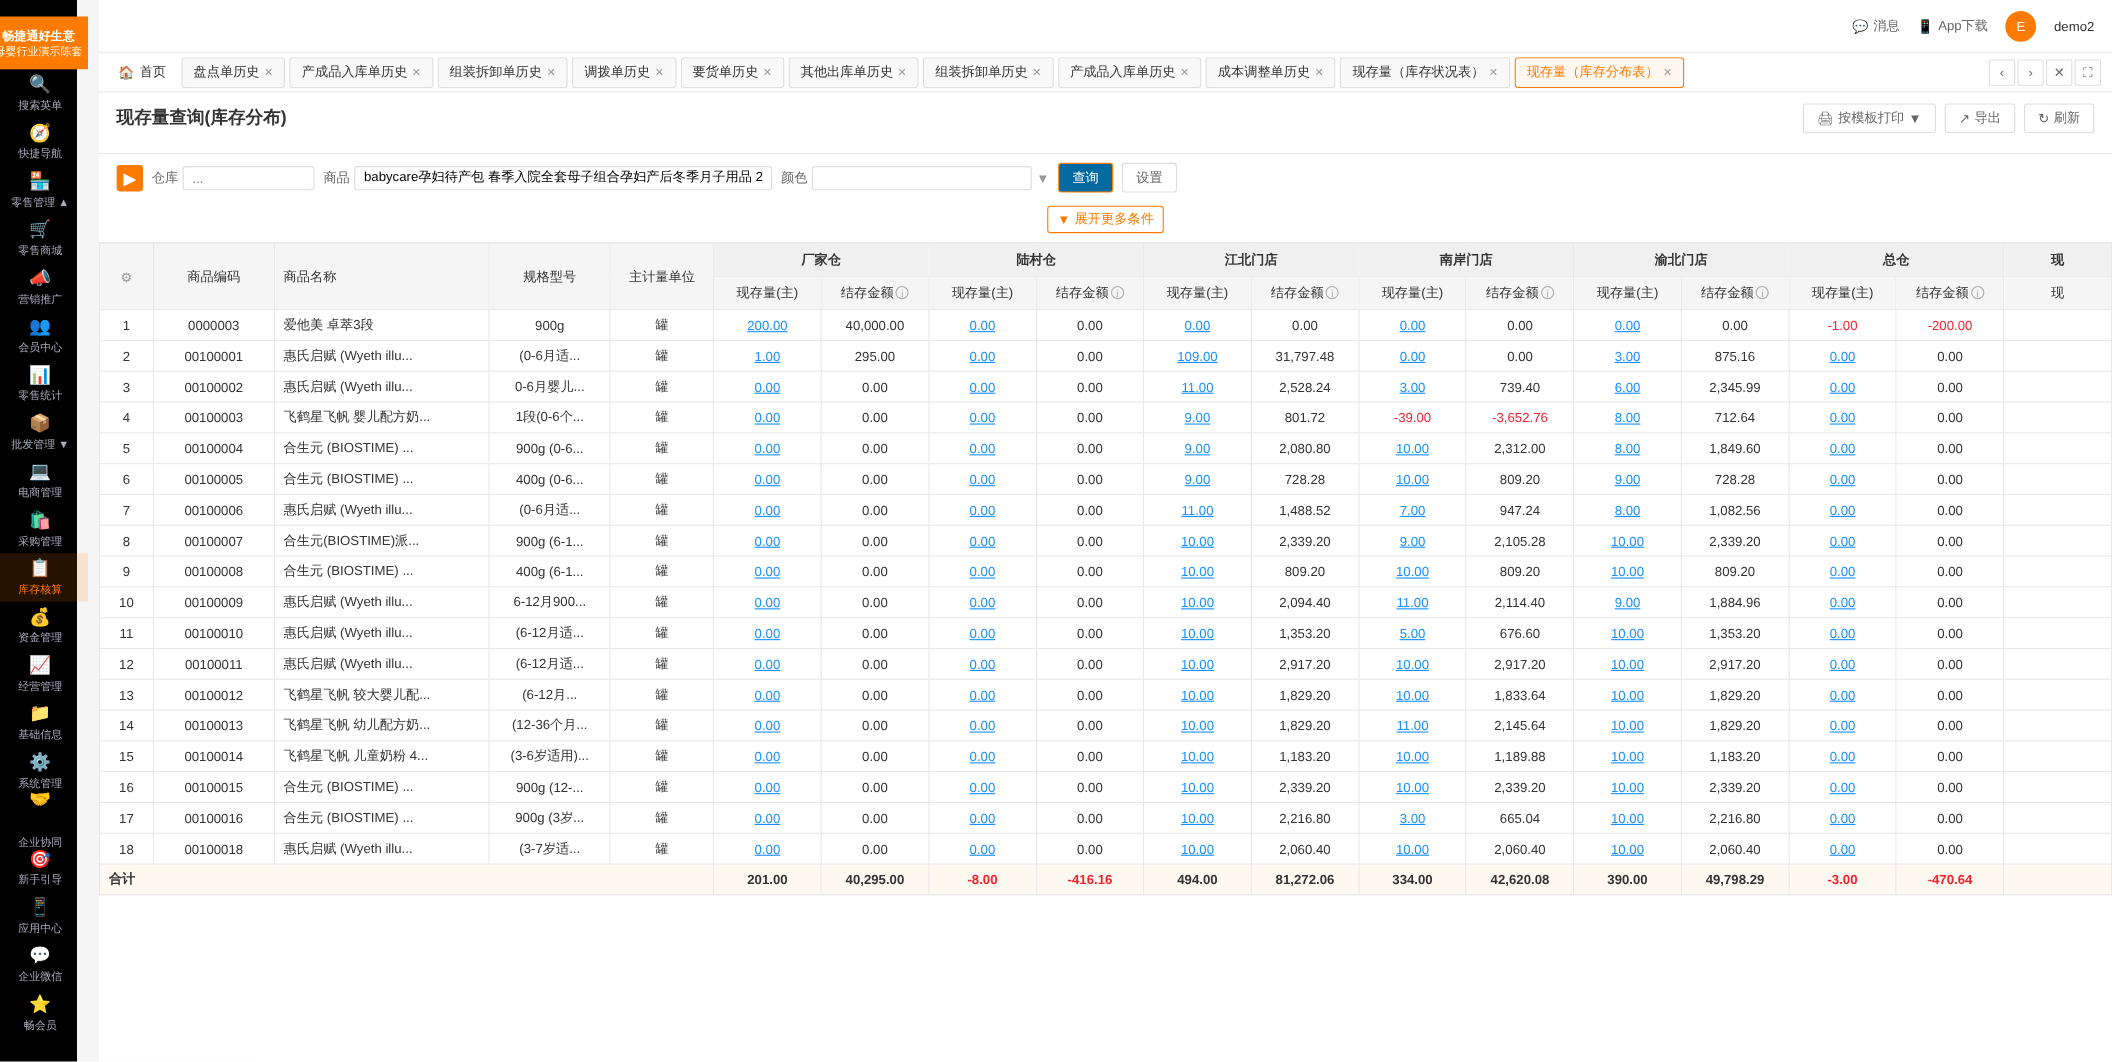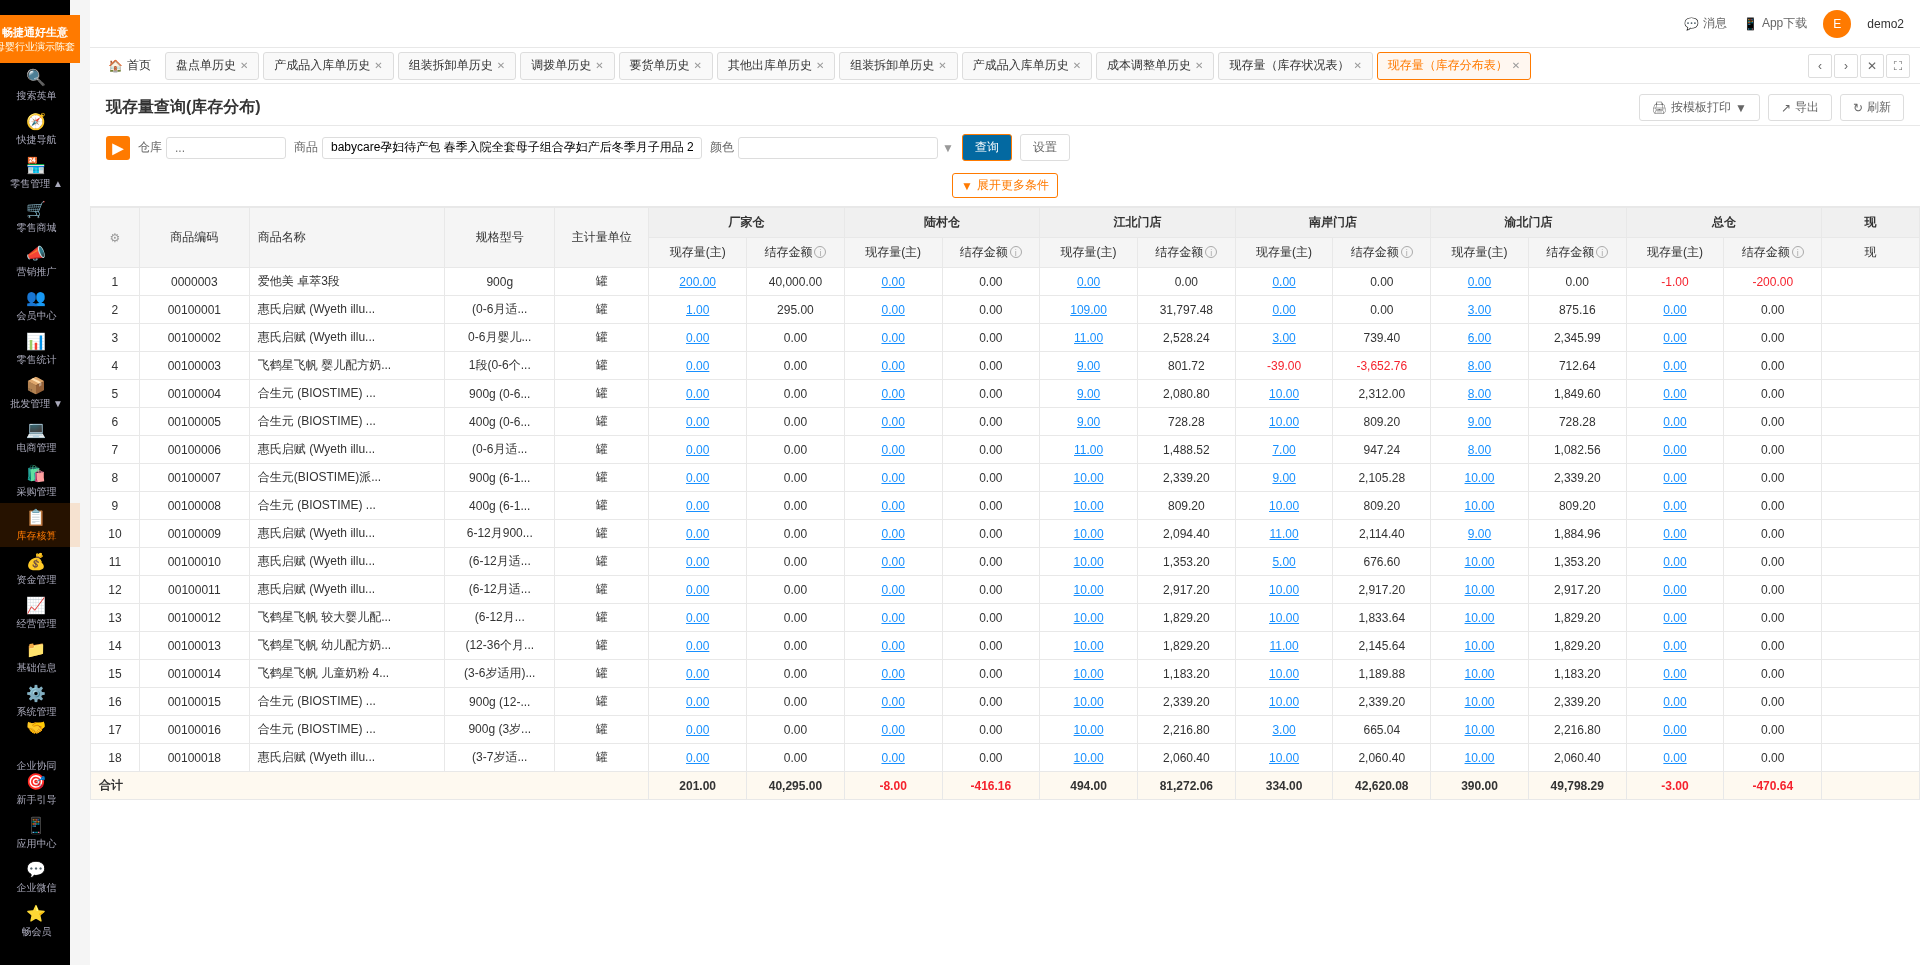--- a/index.html
+++ b/index.html
@@ -98,21 +98,21 @@
     
     .page-header {
       background: #fff;
       padding: 10px 16px 0;
       border-bottom: 1px solid #e8e8e8;
     }
     .page-title-row {
       display: flex;
       align-items: center;
       justify-content: space-between;
-      margin-bottom: 4px;
+      margin-bottom: 18px;
     }
     .page-title { font-size: 16px; font-weight: bold; color: #333; }
     .header-actions { display: flex; gap: 8px; }
     .btn { padding: 4px 12px; border-radius: 3px; border: 1px solid #ddd; cursor: pointer; font-size: 12px; background: #fff; color: #666; display: flex; align-items: center; gap: 4px; }
     .btn-primary { background: #0369a1; color: white; border-color: #ff7a00; }
     .btn-secondary { background: #fff; color: #666; border-color: #ddd; }
 
     
     .filter-bar {
       background: #fff;

